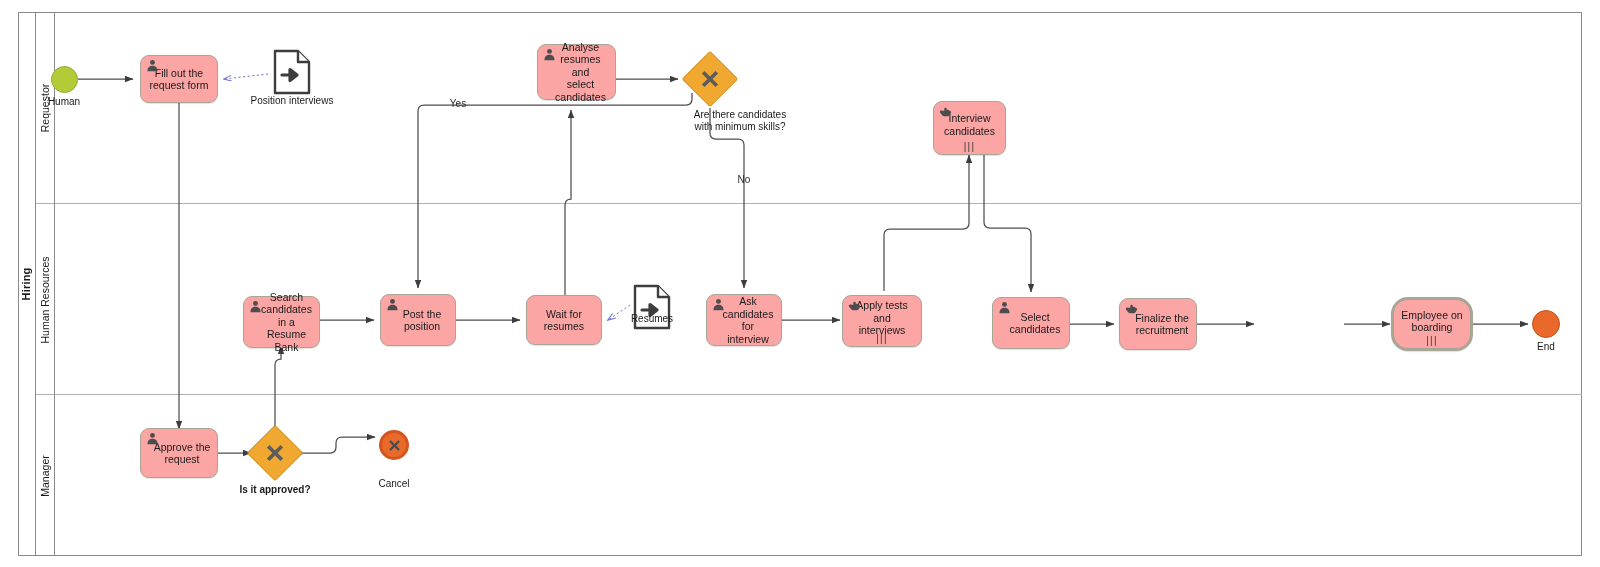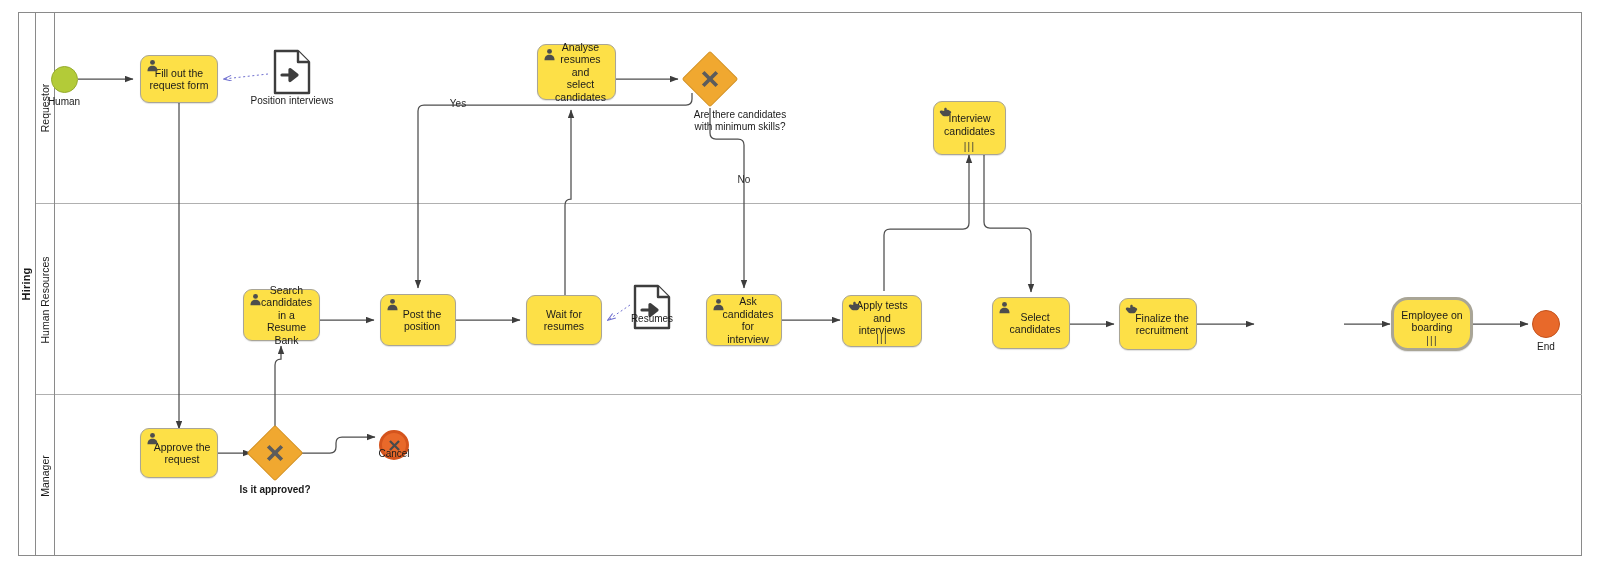--- a/index.html
+++ b/index.html
@@ -12,21 +12,21 @@
               display:flex;align-items:center;justify-content:center;}
   .pool-label span{transform:rotate(-90deg);white-space:nowrap;font-size:11px;color:#1a1a1a;
                    font-weight:bold;letter-spacing:.2px;}
   .lane{position:absolute;box-sizing:border-box;border-bottom:1px solid #b0b0b0;}
   .lane.last{border-bottom:none;}
   .lane-label{position:absolute;box-sizing:border-box;border-right:1px solid #8a8a8a;
               display:flex;align-items:center;justify-content:center;}
   .lane-label span{transform:rotate(-90deg);white-space:nowrap;font-size:10.5px;color:#1a1a1a;}
 
   
-  .task{position:absolute;box-sizing:border-box;background:#fde047;border:1px solid #a9a596;
+  .task{position:absolute;box-sizing:border-box;background:#fca5a5;border:1px solid #a9a596;
         border-radius:9px;display:flex;align-items:center;justify-content:center;
         text-align:center;font-size:10.5px;line-height:12.5px;color:#1a1a1a;
         box-shadow:0 1px 1px rgba(0,0,0,.12);padding:2px 5px;}
   .task.call{border-width:3px;border-color:#a9a596;border-radius:17px;}
   .task-label{pointer-events:none;}
   .task-icon{position:absolute;left:5px;top:3px;width:13px;height:13px;color:#4d4d4d;}
   .task-icon svg{display:block;}
   .mi-marker{position:absolute;bottom:3px;left:0;right:0;text-align:center;
              font-size:10px;letter-spacing:1.2px;color:#3a3a3a;line-height:8px;}
 
@@ -137,21 +137,21 @@
   </svg>
 
   <div class="event start" style="left:51px;top:66px;width:27px;height:27px;"></div>
   <div class="lbl" style="left:29px;top:96px;width:70px;">Human</div>
 
   <div class="event cancel" style="left:379px;top:430px;width:30px;height:30px;">
     <svg width="15" height="15" viewBox="0 0 16 16">
       <path d="M4,2.3 L8,6.3 L12,2.3 L13.7,4 L9.7,8 L13.7,12 L12,13.7 L8,9.7 L4,13.7 L2.3,12 L6.3,8 L2.3,4 z" fill="#4a4a4a"></path>
     </svg>
   </div>
-  <div class="lbl" style="left:359px;top:448px;width:70px;">Cancel</div>
+  <div class="lbl" style="left:359px;top:478px;width:70px;">Cancel</div>
 
   <div class="event end" style="left:1532px;top:310px;width:28px;height:28px;"></div>
   <div class="lbl" style="left:1511px;top:341px;width:70px;">End</div>
 
   <div class="gateway" style="left:690px;top:59px;width:40px;height:40px;"></div>
   <div class="gw-x" style="left:690px;top:59px;width:40px;height:40px;">
     <svg width="22" height="22" viewBox="0 0 16 16">
       <path d="M4,2.1 L8,6.1 L12,2.1 L13.9,4 L9.9,8 L13.9,12 L12,13.9 L8,9.9 L4,13.9 L2.1,12 L6.1,8 L2.1,4 z" fill="#5c5c5c"></path>
     </svg>
   </div>
@@ -215,21 +215,21 @@
     <span class="task-icon">
       <svg width="13" height="13" viewBox="0 0 16 16">
           <path d="M1,8.5 C1,7.3 2,6.6 3.2,6.8 L6.4,7.3 L6.4,5.2 C6.4,4.2 7.1,3.5 8,3.5 C8.9,3.5 9.6,4.2 9.6,5.2 L9.6,6.2 C10.1,5.7 11,5.6 11.6,6 L14.3,7.6 C15,8 15.2,8.9 14.8,9.6 L13,12.6 C12.5,13.4 11.7,13.9 10.8,13.9 L6.2,13.9 C5.4,13.9 4.7,13.5 4.2,12.9 L1.6,9.8 C1.2,9.4 1,9 1,8.5 z" fill="#4d4d4d"></path>
         </svg>
     </span>
     <span class="task-label" style="white-space:pre-line;margin-bottom:7px;">Interview
 candidates</span>
     <span class="mi-marker">|||</span>
   </div>
 
-  <div class="task" style="left:243px;top:289px;width:77px;height:52px;">
+  <div class="task" style="left:243px;top:296px;width:77px;height:52px;">
     <span class="task-icon">
       <svg width="13" height="13" viewBox="0 0 16 16">
           <circle cx="8" cy="4.2" r="3" fill="#4d4d4d"></circle>
           <path d="M1.8,15 C1.8,10.4 4.6,8.4 8,8.4 C11.4,8.4 14.2,10.4 14.2,15 z" fill="#4d4d4d"></path>
         </svg>
     </span>
     <span class="task-label" style="white-space:pre-line;padding-left:10px;">Search
 candidates in a
 Resume Bank</span>
   </div>

